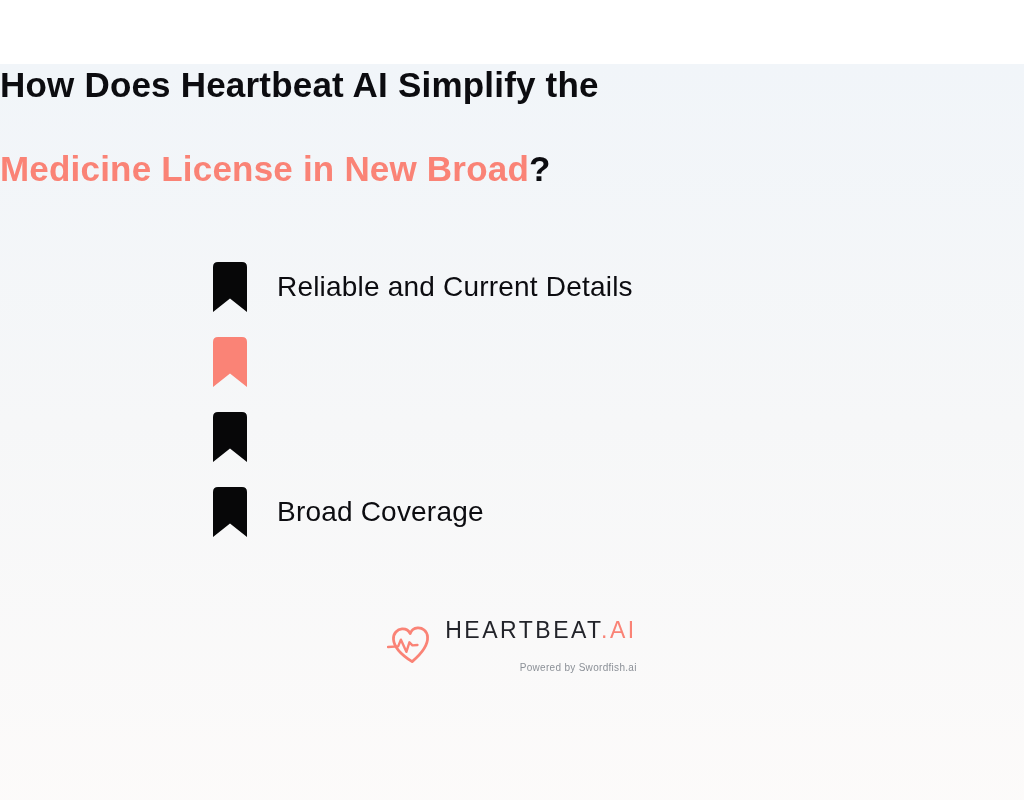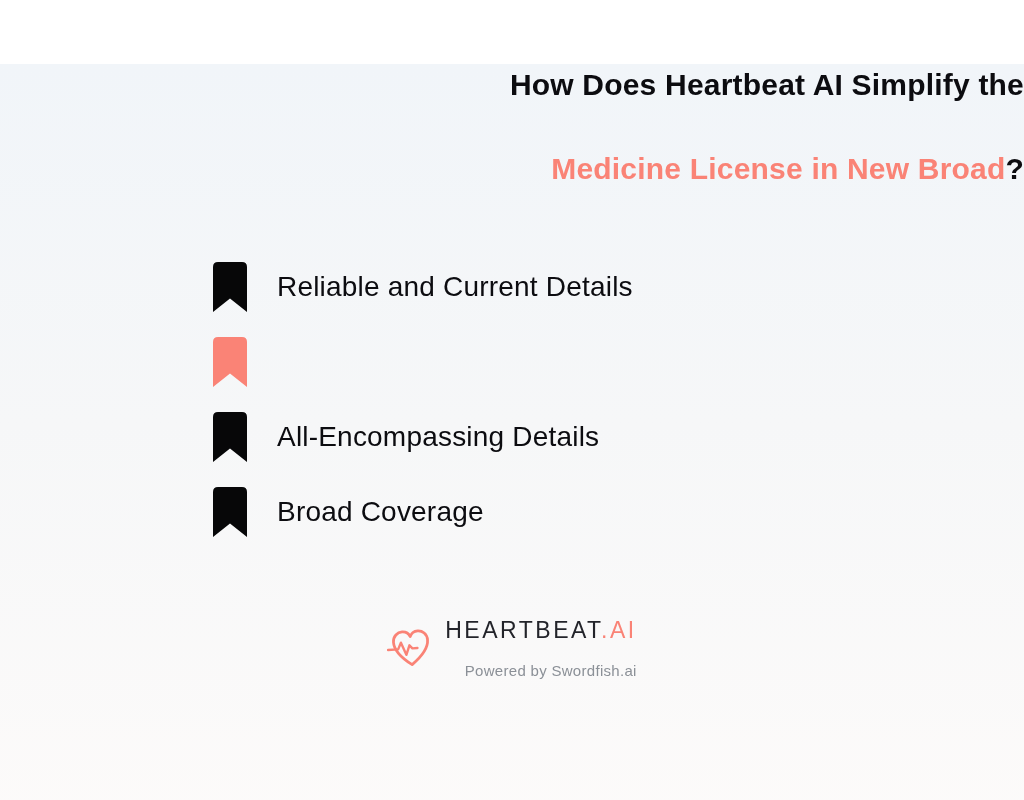--- a/index.html
+++ b/index.html
@@ -9,22 +9,22 @@
     overflow: hidden;
   }
   .canvas {
     width: 1024px;
     height: 800px;
     background: linear-gradient(180deg, var(--bg_top, #f1f5f9) 0%, #f6f7f8 45%, var(--bg_bottom, #fdfbfa) 100%);
     position: relative;
   }
   .title {
     margin-top: 64px;
-    text-align: right;
-    font-size: 30px;
+    text-align: left;
+    font-size: 35px;
     line-height: 42px;
     font-weight: 700;
     color: var(--ink, #0c0c10);
     letter-spacing: 0.2px;
   }
   .title .accent { color: var(--accent, #fa8376); }
   .feature-list {
     list-style: none;
     margin-top: 72px;
     margin-left: 213px;
@@ -63,21 +63,21 @@
   .brand-line {
     font-size: 23px;
     font-weight: 400;
     letter-spacing: 2.5px;
     color: var(--brand, #23242a);
     line-height: 26px;
   }
   .brand-line .accent { color: var(--accent, #fa8376); }
   .tagline {
     margin-top: 19px;
-    font-size: 15px;
+    font-size: 10px;
     color: var(--muted, #8b9097);
     letter-spacing: 0.3px;
   }
 </style>
 </head>
 <body>
 
 <div class="canvas">
 
   <h1 class="title">
@@ -101,21 +101,20 @@
             <path d="M5 0 H29 Q34 0 34 5 V50 L17 36.5 L0 50 V5 Q0 0 5 0 Z" style="fill: rgb(250, 131, 118);"></path>
           </svg>
       </span>
     </li>
     <li class="list-item">
       <span class="bookmark">
         <svg viewBox="0 0 34 50">
             <path d="M5 0 H29 Q34 0 34 5 V50 L17 36.5 L0 50 V5 Q0 0 5 0 Z" style="fill: rgb(7, 7, 8);"></path>
           </svg>
       </span>
-      <span class="item-label">All-Encompassing Details</span>
     </li>
     <li class="list-item">
       <span class="bookmark">
         <svg viewBox="0 0 34 50">
             <path d="M5 0 H29 Q34 0 34 5 V50 L17 36.5 L0 50 V5 Q0 0 5 0 Z" style="fill: rgb(7, 7, 8);"></path>
           </svg>
       </span>
       <span class="item-label">Broad Coverage</span>
     </li>
   </ul>

